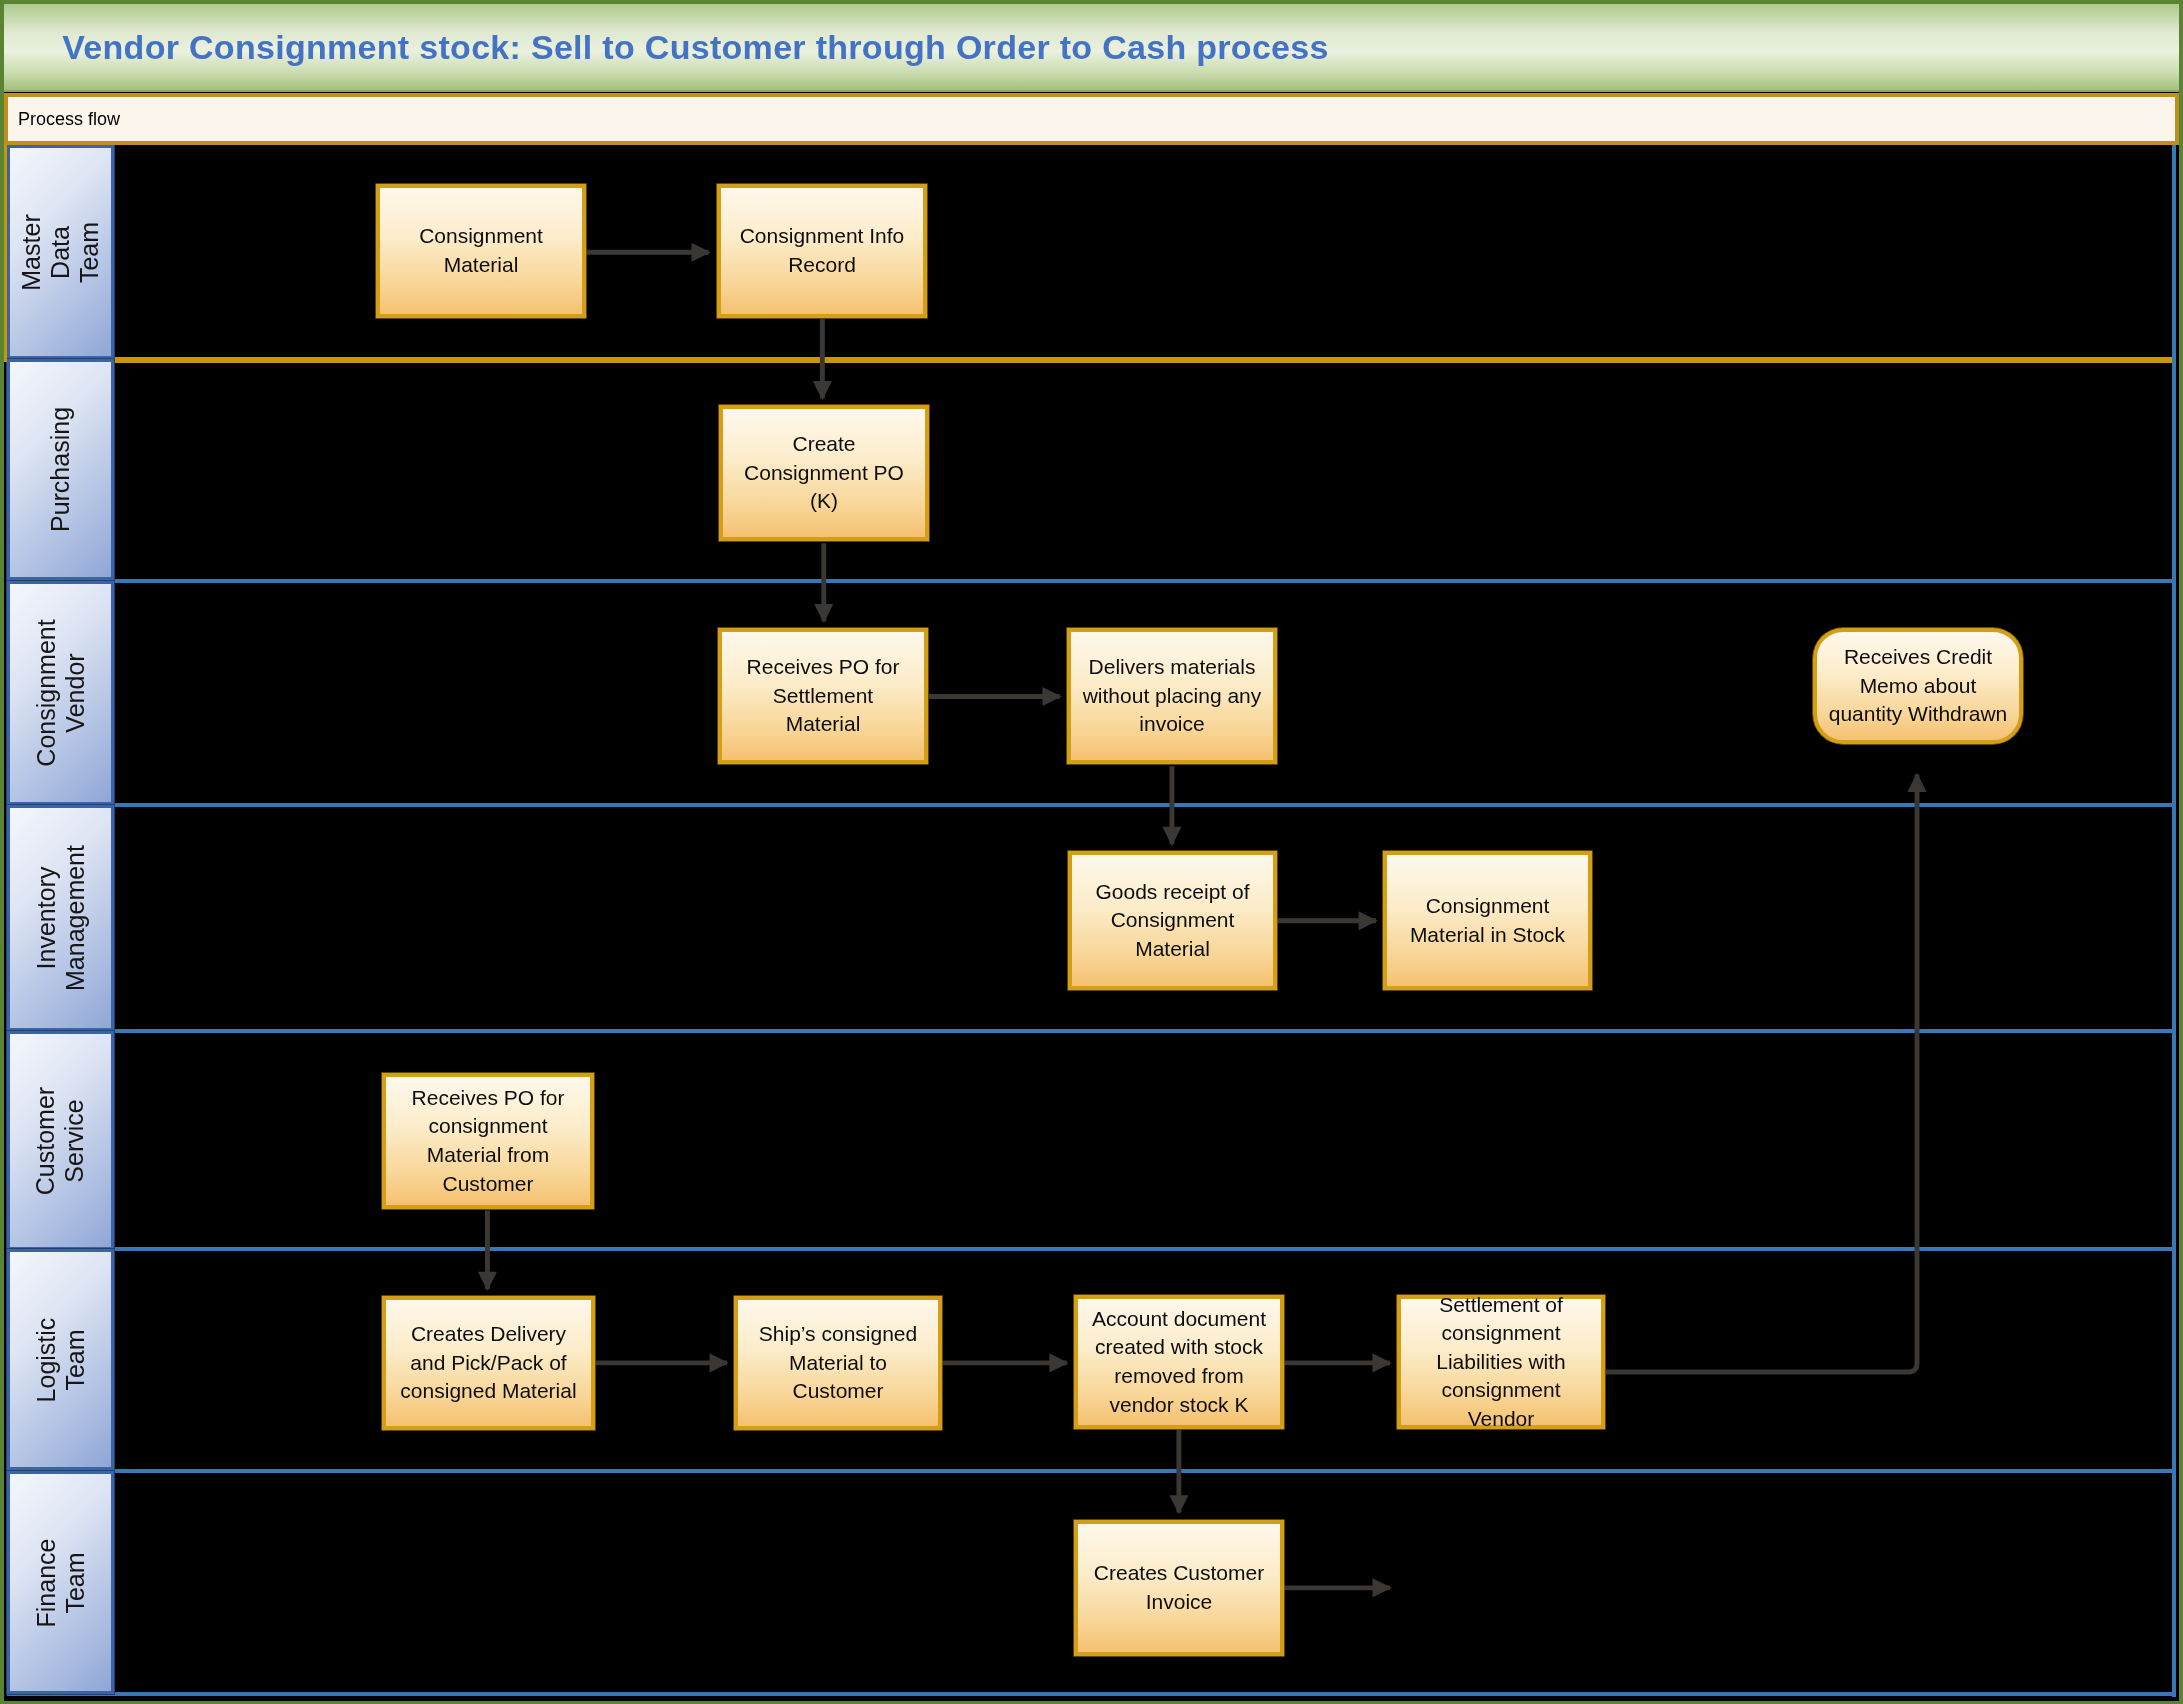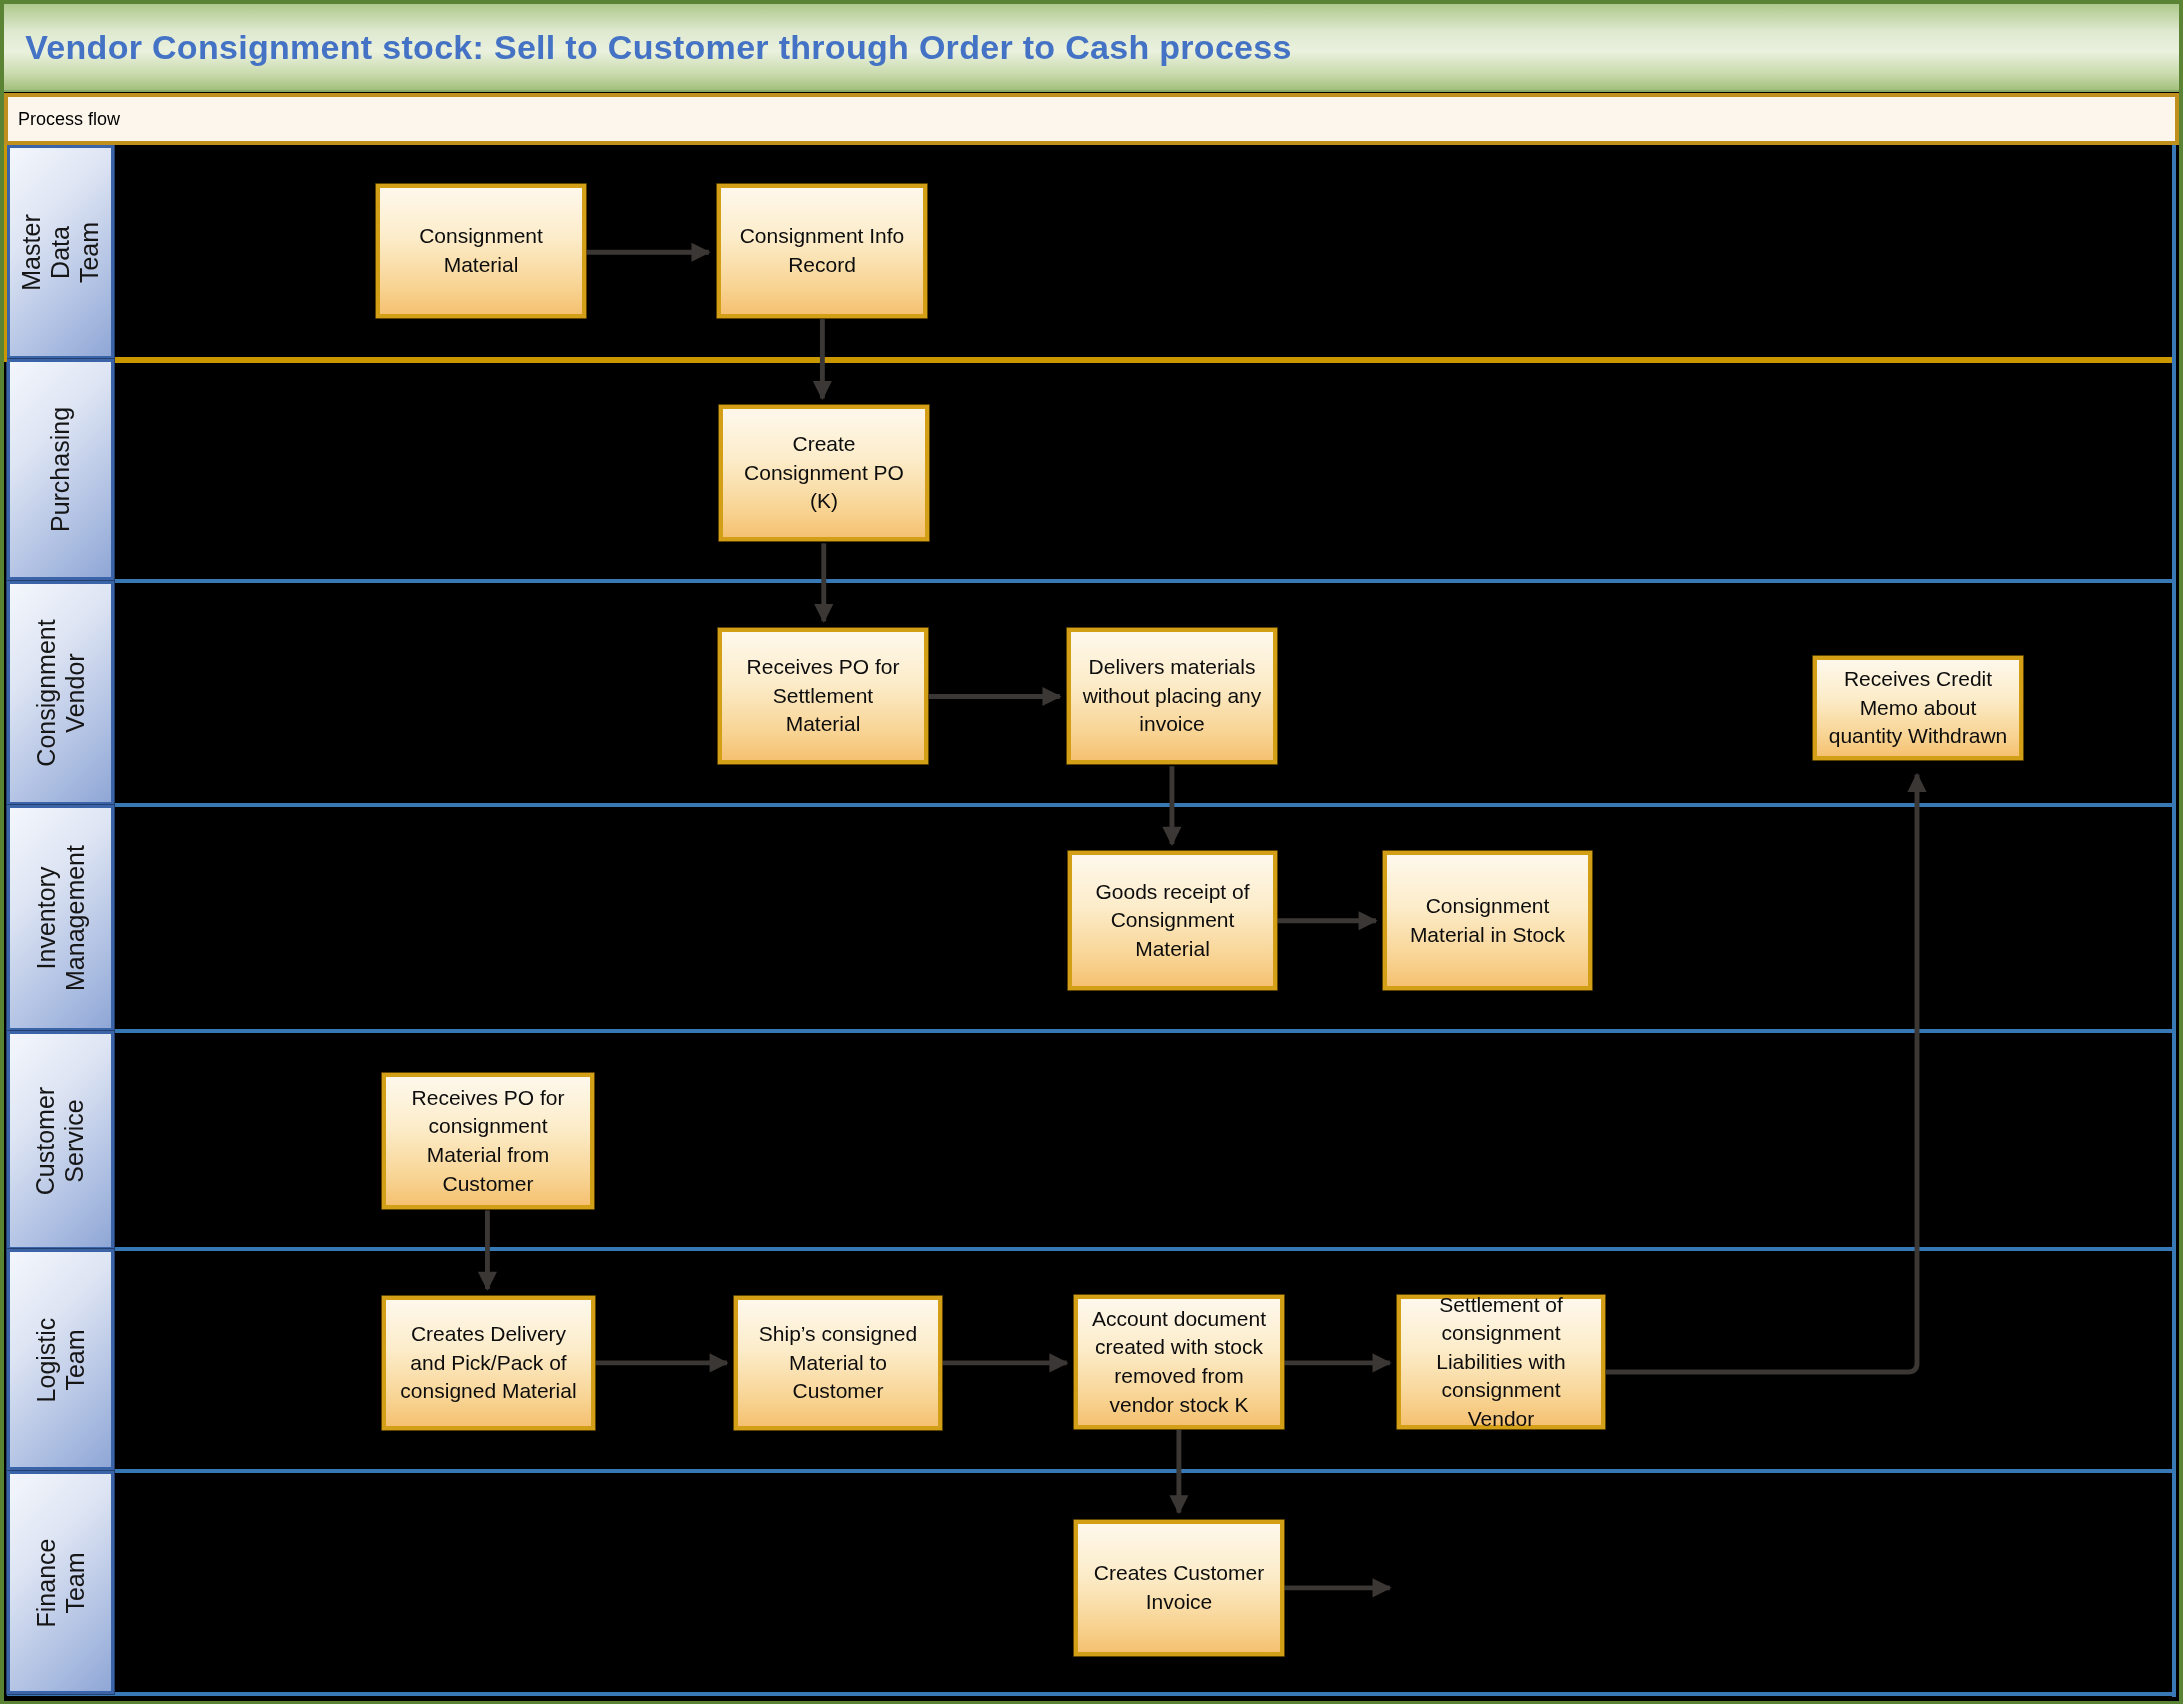--- a/index.html
+++ b/index.html
@@ -7,21 +7,21 @@
     position:relative;width:2183px;height:1705px;background:#000;
     overflow:hidden;font-family:"Liberation Sans",sans-serif;
   }
   
   #frame{position:absolute;inset:0;border:4.2px solid #5a8433;pointer-events:none;z-index:9;}
   
   #title-bar{
     position:absolute;left:4.2px;top:4.2px;width:2175px;height:88px;z-index:6;
     background:linear-gradient(180deg,#aec98c 0%,#dfe9d0 32%,#eaf1de 55%,#c8daab 82%,#a3bf7d 100%);
     border-bottom:2.1px solid #8aa964;
-    display:flex;align-items:center;box-sizing:border-box;
+    display:flex;align-items:center;box-sizing:border-box;padding-left:37px;
   }
   #title-bar .t{
     padding-left:21px;font-size:34px;font-weight:bold;color:#4472c4;letter-spacing:0.3px;
   }
   
   #process-bar{
     position:absolute;left:4.2px;top:93px;width:2175px;height:52px;z-index:6;
     background:#fdf6ec;border:4.2px solid #c0901e;box-sizing:border-box;
     display:flex;align-items:center;
   }
@@ -131,21 +131,21 @@
   </div>
   <div class="node" style="left:719px;top:405px;width:210px;height:136px;">
     <span>Create Consignment PO (K)</span>
   </div>
   <div class="node" style="left:718px;top:628px;width:210px;height:136px;">
     <span>Receives PO for Settlement Material</span>
   </div>
   <div class="node" style="left:1067px;top:628px;width:210px;height:136px;text-align:center;">
     <span>Delivers materials without placing any invoice</span>
   </div>
-  <div class="node" style="left:1813px;top:656px;width:210px;height:104px;">
+  <div class="node" style="left:1813px;top:628px;width:210px;height:116px;border-radius:30px;">
     <span>Receives Credit Memo about quantity Withdrawn</span>
   </div>
   <div class="node" style="left:1068px;top:851px;width:209px;height:139px;">
     <span>Goods receipt of Consignment Material</span>
   </div>
   <div class="node" style="left:1383px;top:851px;width:209px;height:139px;">
     <span>Consignment Material in Stock</span>
   </div>
   <div class="node" style="left:382px;top:1073px;width:212px;height:136px;">
     <span>Receives PO for consignment Material from Customer</span>

